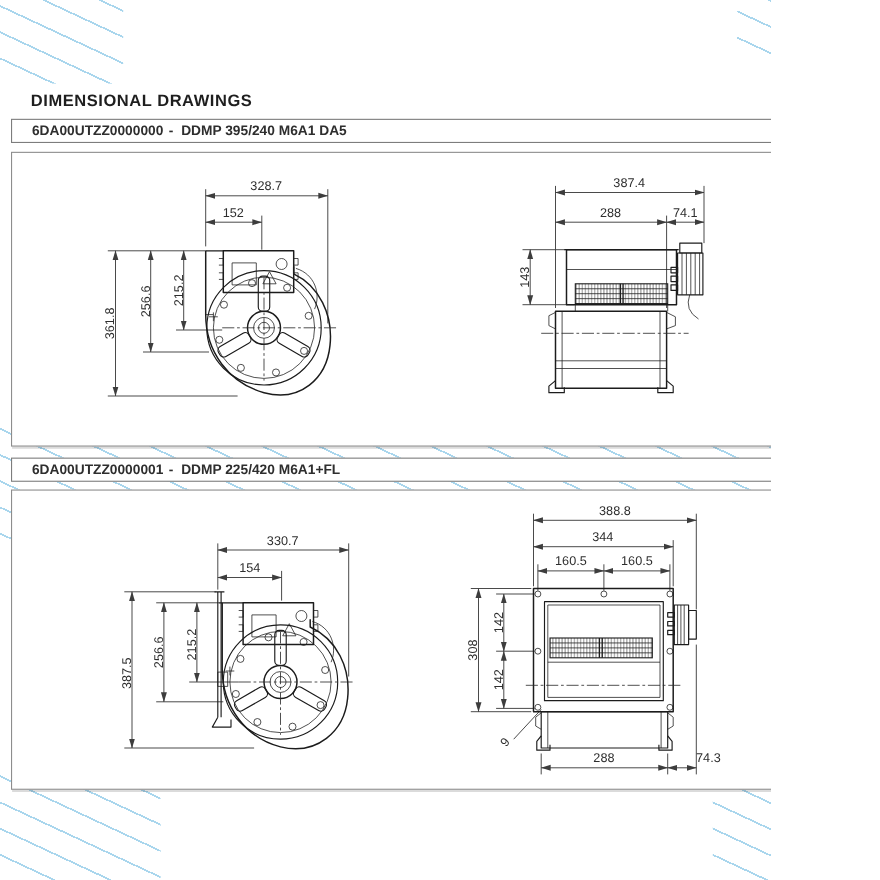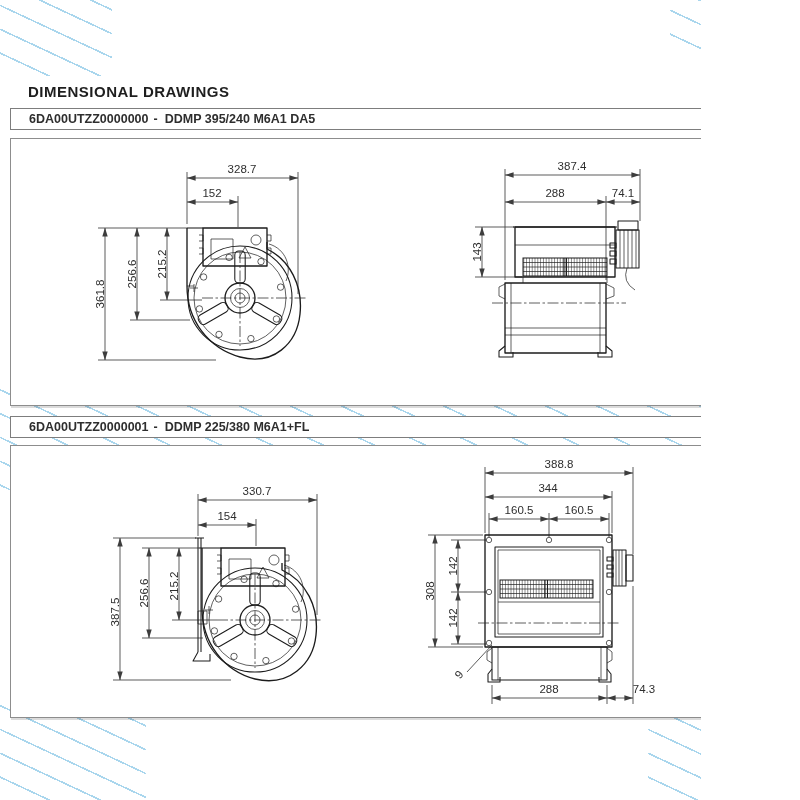--- a/index.html
+++ b/index.html
@@ -147,21 +147,21 @@
       <rect class="ln bold" x="75" y="133" width="101" height="70"></rect>
       <path class="ln thin" d="M81,133 V203 M170,133 V203"></path>
       <path class="ln thin" d="M75,178 H176 M75,185 H176"></path>
       <path class="ln thin" d="M75,134 l-6,3 v9 l6,3 M176,134 l8,4 v8 l-8,3"></path>
       <path class="ln" d="M75,196 l-6,5 v6 h14 v-5 M176,196 l6,5 v6 h-14 v-5"></path>
       <path class="dd" d="M62,153 H196"></path>
     </g>
   </svg>
 
   <div class="titlebar" style="top:416px;">
-    <span>6DA00UTZZ0000001</span><span class="sep">-</span><span>DDMP 225/380 M6A1+FL</span>
+    <span>6DA00UTZZ0000001</span><span class="sep">-</span><span>DDMP 225/420 M6A1+FL</span>
   </div>
 
   <div class="panel" style="top:445px;height:271px;"></div>
 
   <svg class="drw" style="left:103px;top:465px;" width="262" height="252" viewBox="0 0 262 252">
     <defs>
       <marker id="mC" markerUnits="userSpaceOnUse" markerWidth="9" markerHeight="7" viewBox="0 0 9 7" refX="8.6" refY="3.5" orient="auto-start-reverse">
         <path d="M0,0.8 L9,3.5 L0,6.2 Z" fill="#3d3d3d"></path>
       </marker>
     </defs>

